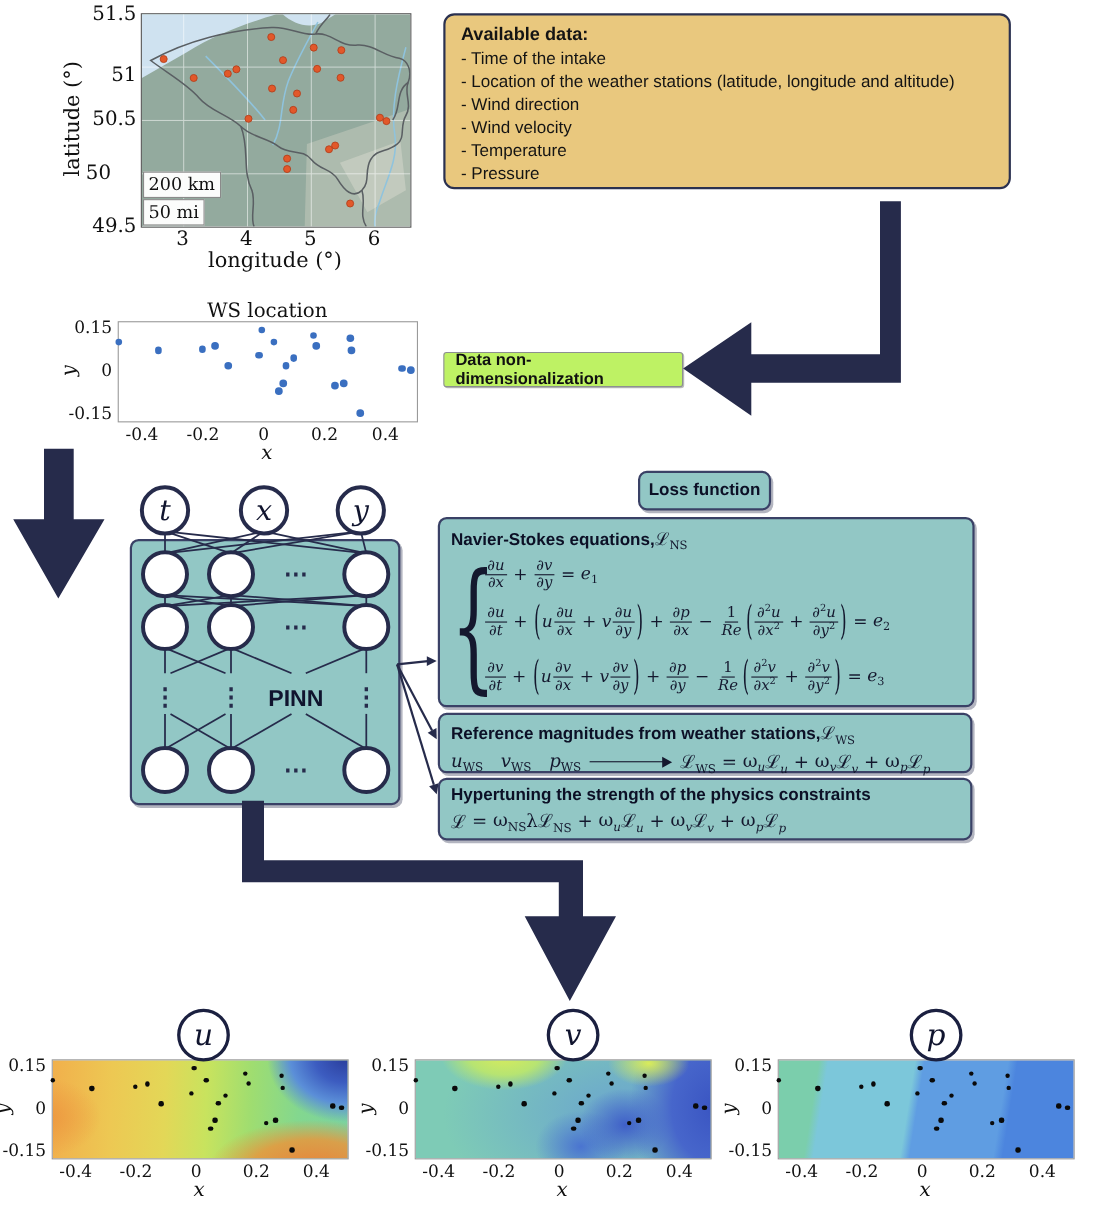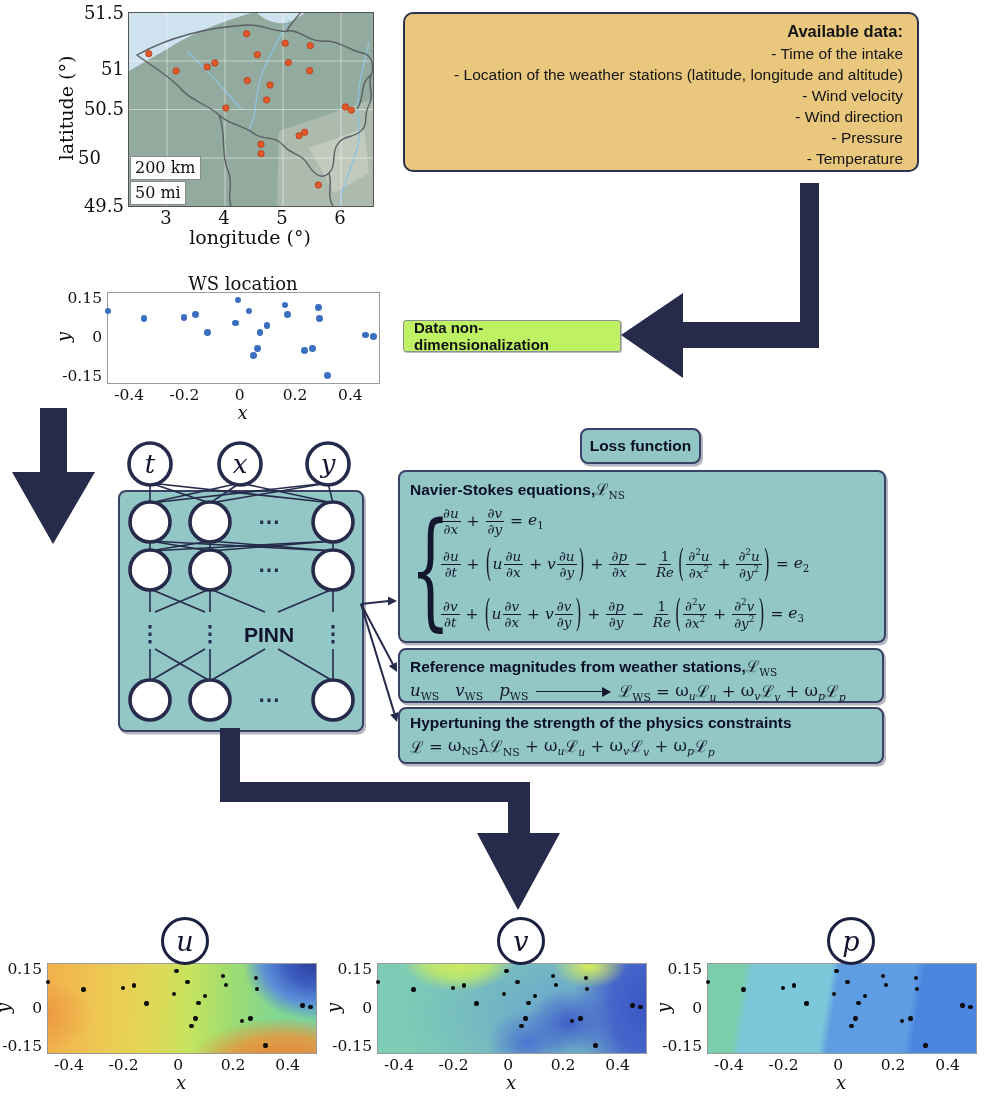--- a/index.html
+++ b/index.html
@@ -107,29 +107,29 @@
         <circle cx="132.0" cy="140.7" r="3.2" fill="#e2582a" stroke="#b3401c" stroke-width="0.8"></circle>
         <circle cx="189.3" cy="172.0" r="3.2" fill="#e2582a" stroke="#b3401c" stroke-width="0.8"></circle>
       </g>
   </svg>
 
   <span class="axlab rot" style="left:66px;top:108px;font-style:normal;font-size:19px;">latitude (°)</span>
   <span class="axlab ctr" style="left:250px;top:237px;font-style:normal;font-size:19px;">longitude (°)</span>
   <div class="scalebox" style="left:130px;top:156px;">200 km</div>
   <div class="scalebox" style="left:130px;top:181px;">50 mi</div>
 
-  <div class="tanbox" style="left:403px;top:12px;width:484px;height:140px;text-align:right;">
+  <div class="tanbox" style="left:403px;top:12px;width:484px;height:140px;">
     <div class="t">Available data:</div>
     <div id="avail-items">
         <div class="it">- Time of the intake</div>
         <div class="it">- Location of the weather stations (latitude, longitude and altitude)</div>
+        <div class="it">- Wind direction</div>
         <div class="it">- Wind velocity</div>
-        <div class="it">- Wind direction</div>
+        <div class="it">- Temperature</div>
         <div class="it">- Pressure</div>
-        <div class="it">- Temperature</div>
       </div>
   </div>
 
   <div class="orangebox" style="left:403px;top:320px;width:196px;height:30px;">
     <span>Data non-dimensionalization</span>
   </div>
 
   <div class="ptitle ctr" style="left:243px;top:283px;">WS location</div>
   <div id="ws-plot" class="abs" style="left:107px;top:292px;width:271px;height:90px;border:1px solid #9a9a9a;background:#fff;">
       <div class="dot" style="left: -3.4px; top: 14.6px; width: 6.8px; height: 6.8px; background: rgb(58, 111, 192);"></div>

